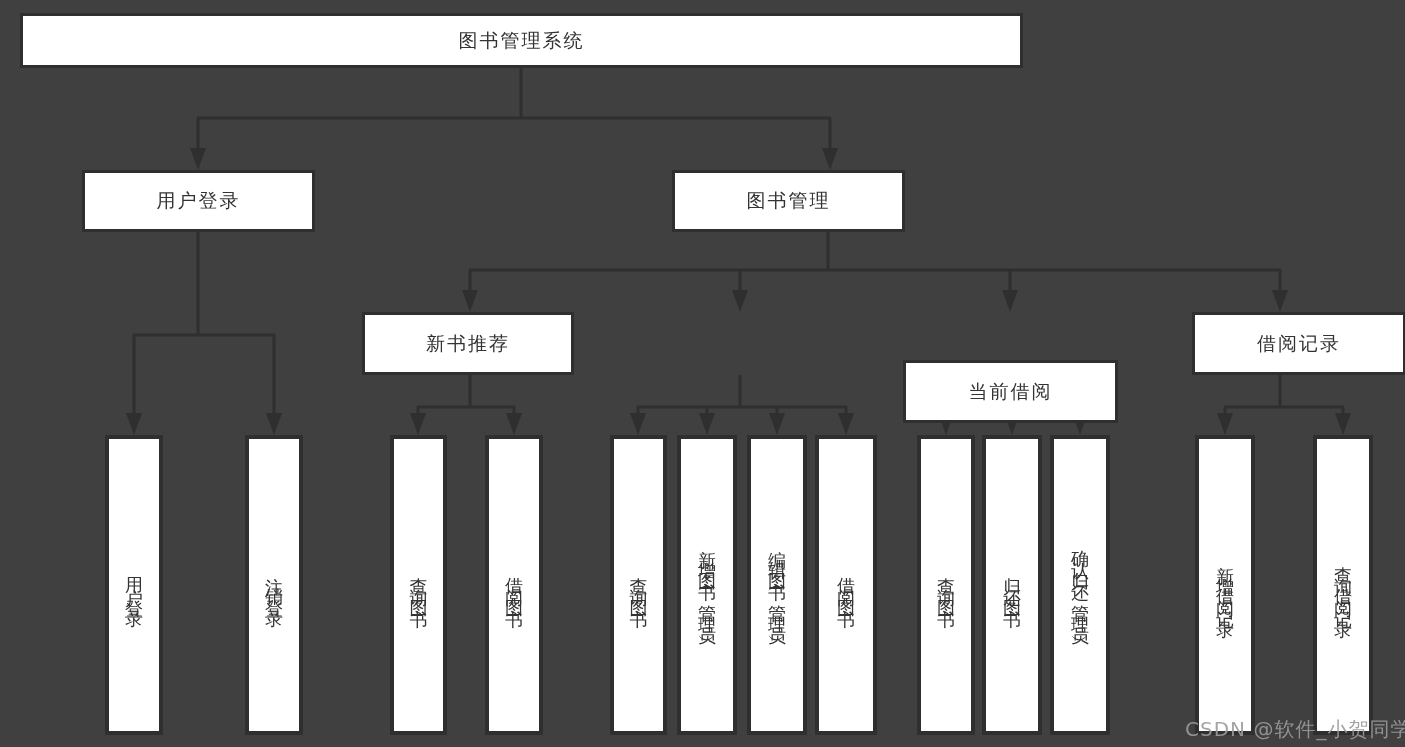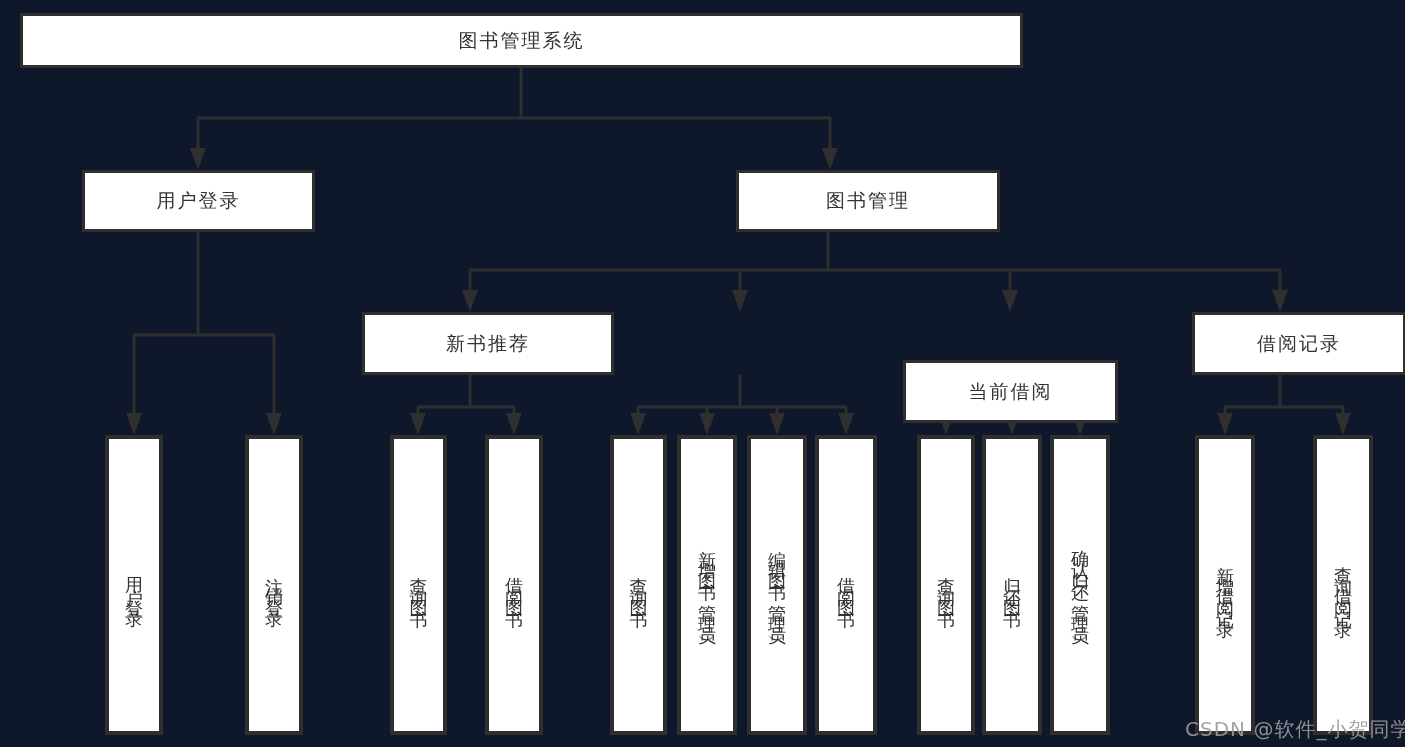--- a/index.html
+++ b/index.html
@@ -1,21 +1,21 @@
 <!DOCTYPE html>
 <html><head>
 <meta charset="utf-8">
 <style>
   html, body { margin: 0; padding: 0; background: #ffffff; }
   body { font-family: "DejaVu Sans", "Liberation Sans", sans-serif; }
   #stage {
     position: relative;
     width: 1405px;
     height: 747px;
-    background: #0f172a;
+    background: #404040;
     overflow: hidden;
   }
   #connector-svg {
     position: absolute;
     left: 0; top: 0;
     width: 1405px; height: 747px;
     pointer-events: none;
   }
   .hbox {
     position: absolute;
@@ -102,23 +102,23 @@
       <path d="M1004,413 L1020,413 L1012,435 Z"></path>
       <path d="M1072,413 L1088,413 L1080,435 Z"></path>
       <path d="M1217,413 L1233,413 L1225,435 Z"></path>
       <path d="M1335,413 L1351,413 L1343,435 Z"></path>
     </g>
   </svg>
 
   <div class="hbox" style="left:20px; top:13px; width:1003px; height:55px;">图书管理系统</div>
 
   <div class="hbox" style="left:82px; top:170px; width:233px; height:62px;">用户登录</div>
-  <div class="hbox" style="left:736px; top:170px; width:264px; height:62px;font-family:Liberation Serif, serif;">图书管理</div>
+  <div class="hbox" style="left:672px; top:170px; width:233px; height:62px;font-family:Liberation Serif, serif;">图书管理</div>
 
-  <div class="hbox" style="left:362px; top:312px; width:252px; height:63px;">新书推荐</div>
+  <div class="hbox" style="left:362px; top:312px; width:212px; height:63px;">新书推荐</div>
   <div class="hbox" style="left:903px; top:312px; width:215px; height:63px;margin-top:48px;">当前借阅</div>
   <div class="hbox" style="left:1173px; top:312px; width:214px; height:63px;margin-left:19px;">借阅记录</div>
 
   <div class="vbox" style="left:105px; width:58px;">用户登录</div>
   <div class="vbox" style="left:245px; width:58px;">注销登录</div>
 
   <div class="vbox" style="left:390px; width:57px;">查询图书</div>
   <div class="vbox" style="left:485px; width:58px;">借阅图书</div>
 
   <div class="vbox" style="left:610px; width:57px;">查询图书</div>

